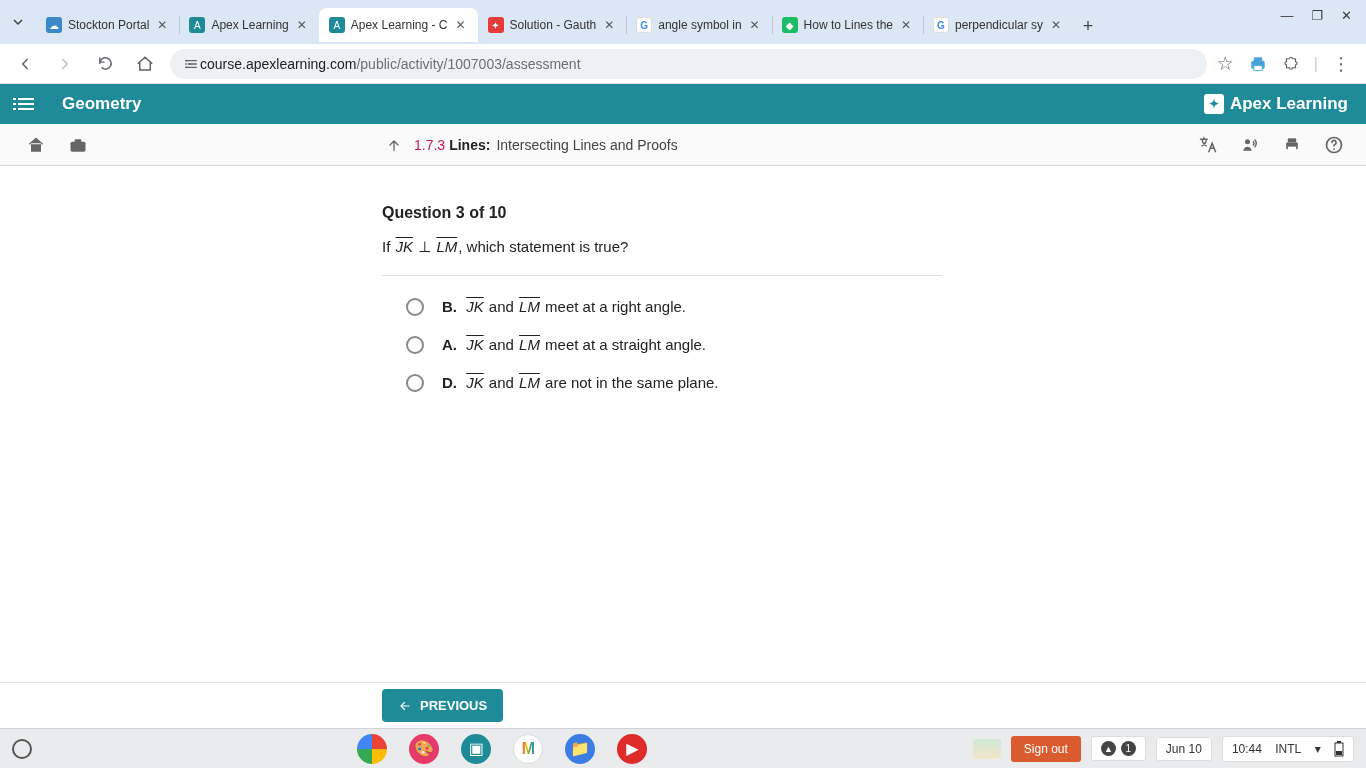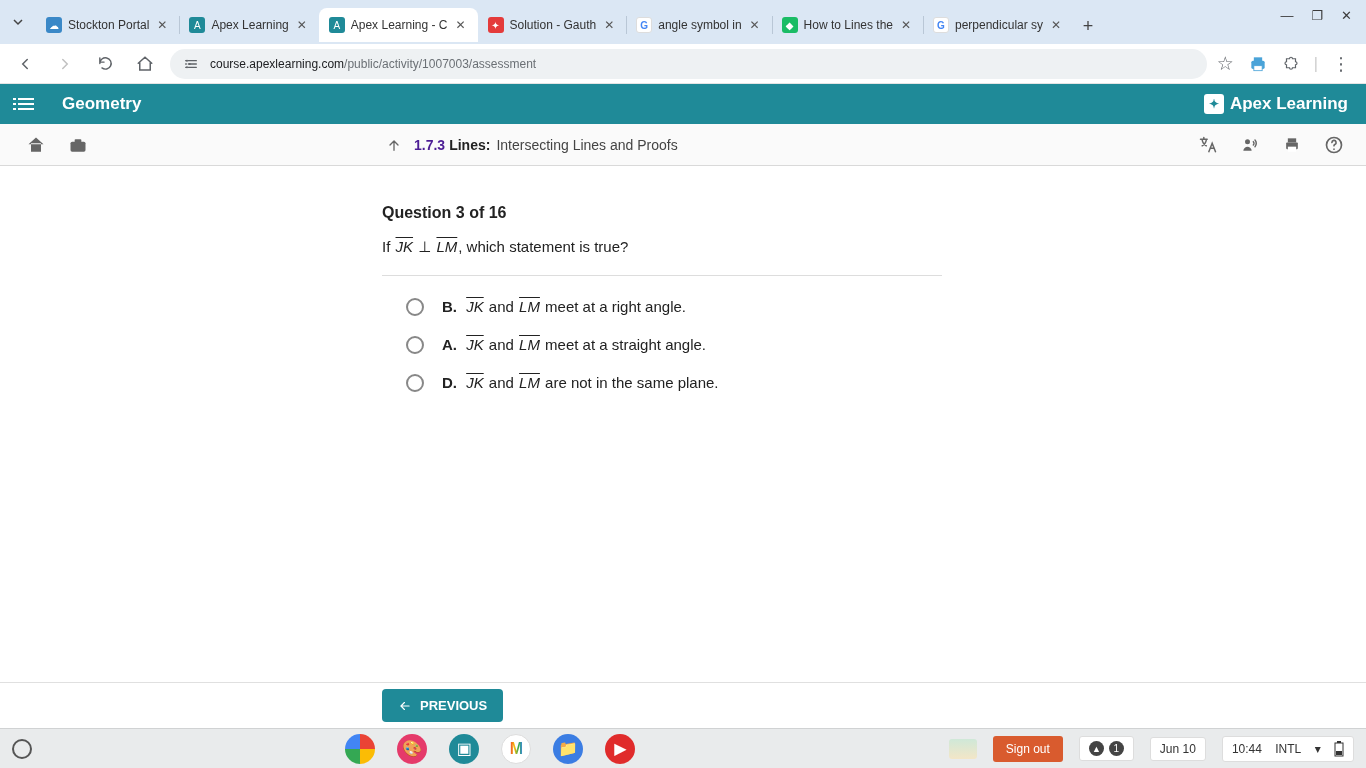--- a/index.html
+++ b/index.html
@@ -15,41 +15,41 @@
   .tab .favicon { width:16px; height:16px; border-radius:3px; flex-shrink:0; display:flex; align-items:center; justify-content:center; font-size:10px;}
   .tab .title { white-space:nowrap; overflow:hidden; text-overflow:ellipsis; flex:1; }
   .tab .close { width:14px; height:14px; color:#555; font-size:12px; display:flex; align-items:center; justify-content:center;}
   .tab-add { width:30px; display:flex; align-items:center; justify-content:center; color:#444; font-size:18px;}
   .window-controls { display:flex; gap:18px; padding:0 14px 0 4px; align-items:center; color:#3b3b3b;}
   .window-controls span { font-size:13px; }
 
   .toolbar { height:40px; background:#fff; display:flex; align-items:center; padding:0 10px; gap:10px; border-bottom:1px solid #e4e4e4;}
   .tb-icon { width:30px; height:30px; display:flex; align-items:center; justify-content:center; color:#5f6368; font-size:17px; border-radius:50%;}
   .tb-icon.dis { color:#b0b0b0; }
-  .omnibox { flex:1; height:30px; background:#eef1f3; border-radius:15px; display:flex; align-items:center; padding:0 12px; gap:10px; font-size:12px; color:#5f6368;}
+  .omnibox { flex:1; height:30px; background:#eef1f3; border-radius:15px; display:flex; align-items:center; padding:0 12px; font-size:14px; color:#5f6368;}
   .omnibox .site-icon { width:18px; height:18px; display:flex; align-items:center; justify-content:center; font-size:13px;}
   .url-dark { color:#202124; }
   .url-light { color:#6b7075; }
   .toolbar-right { display:flex; align-items:center; gap:14px; padding-right:6px;}
 
   
   .apex-header { height:40px; background:#1f8a98; display:flex; align-items:center; color:#fff; padding:0 18px;}
   .menu-icon { width:22px; height:22px; display:flex; flex-direction:column; justify-content:center; gap:3px; margin-right:22px;}
   .menu-icon span { display:block; width:16px; height:2px; background:#fff; position:relative;}
   .menu-icon span::before { content:''; position:absolute; left:-5px; top:0; width:3px; height:2px; background:#fff;}
   .course-title { font-size:17px; font-weight:bold; }
   .apex-brand { margin-left:auto; display:flex; align-items:center; gap:6px; font-size:17px; font-weight:600;}
   .apex-logo-icon { width:20px; height:20px; background:#fff; border-radius:3px; display:flex; align-items:center; justify-content:center; color:#1f8a98; font-size:12px; font-weight:bold;}
 
   
   .activity-bar { height:42px; background:#fafafa; border-bottom:1px solid #d9d9d9; display:flex; align-items:center; padding:0 22px; color:#555;}
   .ab-icon { width:28px; height:28px; display:flex; align-items:center; justify-content:center; margin-right:14px;}
   .ab-spacer { width:280px; }
   .ab-up { color:#666; margin-right:12px; font-size:17px;}
-  .ab-code { font-weight:bold; color:#4c1d95; margin-right:4px; font-size:14px;}
+  .ab-code { font-weight:normal; color:#be185d; margin-right:4px; font-size:14px;}
   .ab-type { font-weight:bold; color:#222; margin-right:6px; font-size:14px;}
   .ab-title { color:#444; font-size:14px;}
   .ab-right { margin-left:auto; display:flex; gap:22px; color:#666;}
   .ab-right .icon { font-size:18px; }
 
   
   .content-wrap { height: calc(768px - 44px - 40px - 40px - 42px - 46px - 40px); overflow:auto;}
   .question-area { width:560px; margin-left:382px; padding-top:38px;}
   .q-header { font-weight:bold; color:#222; font-size:16px; margin-bottom:14px;}
   .q-text { font-size:15px; color:#222; line-height:1.5; padding-bottom:16px; border-bottom:1px solid #ddd;}
@@ -63,21 +63,21 @@
 
   
   .footer-nav { height:46px; border-top:1px solid #e0e0e0; background:#fff; display:flex; align-items:center;}
   .prev-btn { margin-left:382px; background:#1f8a98; color:#fff; border:none; padding:9px 16px; font-size:13px; font-weight:600; border-radius:4px; display:flex; align-items:center; gap:8px;}
 
   
   .taskbar { height:40px; background:#e9ebec; border-top:1px solid #d0d2d3; display:flex; align-items:center; padding:0 12px;}
   .task-left { width:20px; height:20px; border:2px solid #555; border-radius:50%; }
   .task-center { flex:1; display:flex; justify-content:center; gap:22px;}
   .task-app { width:30px; height:30px; border-radius:50%; display:flex; align-items:center; justify-content:center; font-size:16px; color:#fff;}
-  .task-right { display:flex; align-items:center; gap:16px; font-size:12px; color:#333;}
+  .task-right { display:flex; align-items:center; gap:10px; font-size:12px; color:#333;}
   .signout { background:#d95b2e; color:#fff; padding:6px 13px; border-radius:3px; font-size:12px;}
   .tray-box { background:#fff; padding:4px 9px; border-radius:3px; display:flex; align-items:center; gap:5px; border:1px solid #ddd;}
   .circ-filled { width:15px; height:15px; border-radius:50%; background:#444; color:#fff; display:flex; align-items:center; justify-content:center; font-size:10px;}
   .circ-outlined { width:15px; height:15px; border-radius:50%; background:#444; color:#fff; display:flex; align-items:center; justify-content:center; font-size:9px;}
 
   svg { display:block; }
 </style>
 </head>
 <body>
 
@@ -252,21 +252,21 @@
       <svg width="20" height="20" viewBox="0 0 24 24">
           <circle cx="12" cy="12" r="9" stroke="#666" stroke-width="2" fill="none"></circle>
           <path d="M9.5 9a2.5 2.5 0 1 1 3.5 2.3c-.8.4-1 1-1 1.7M12 17h.01" stroke="#666" stroke-width="2" fill="none" stroke-linecap="round"></path>
         </svg>
     </span>
   </div>
 </div>
 
 <div class="content-wrap">
   <div class="question-area">
-    <div class="q-header">Question 3 of 16</div>
+    <div class="q-header">Question 3 of 10</div>
     <div class="q-text">
       <span>If </span><span class="overline">JK</span><span> ⊥ </span><span class="overline">LM</span><span>, which statement is true?</span>
     </div>
     <div class="choices">
       <div class="choice">
         <div class="radio"></div>
         <div><span class="choice-label">B.</span>
           <span class="overline">JK</span><span> and </span><span class="overline">LM</span><span> meet at a right angle.</span>
         </div>
       </div>

